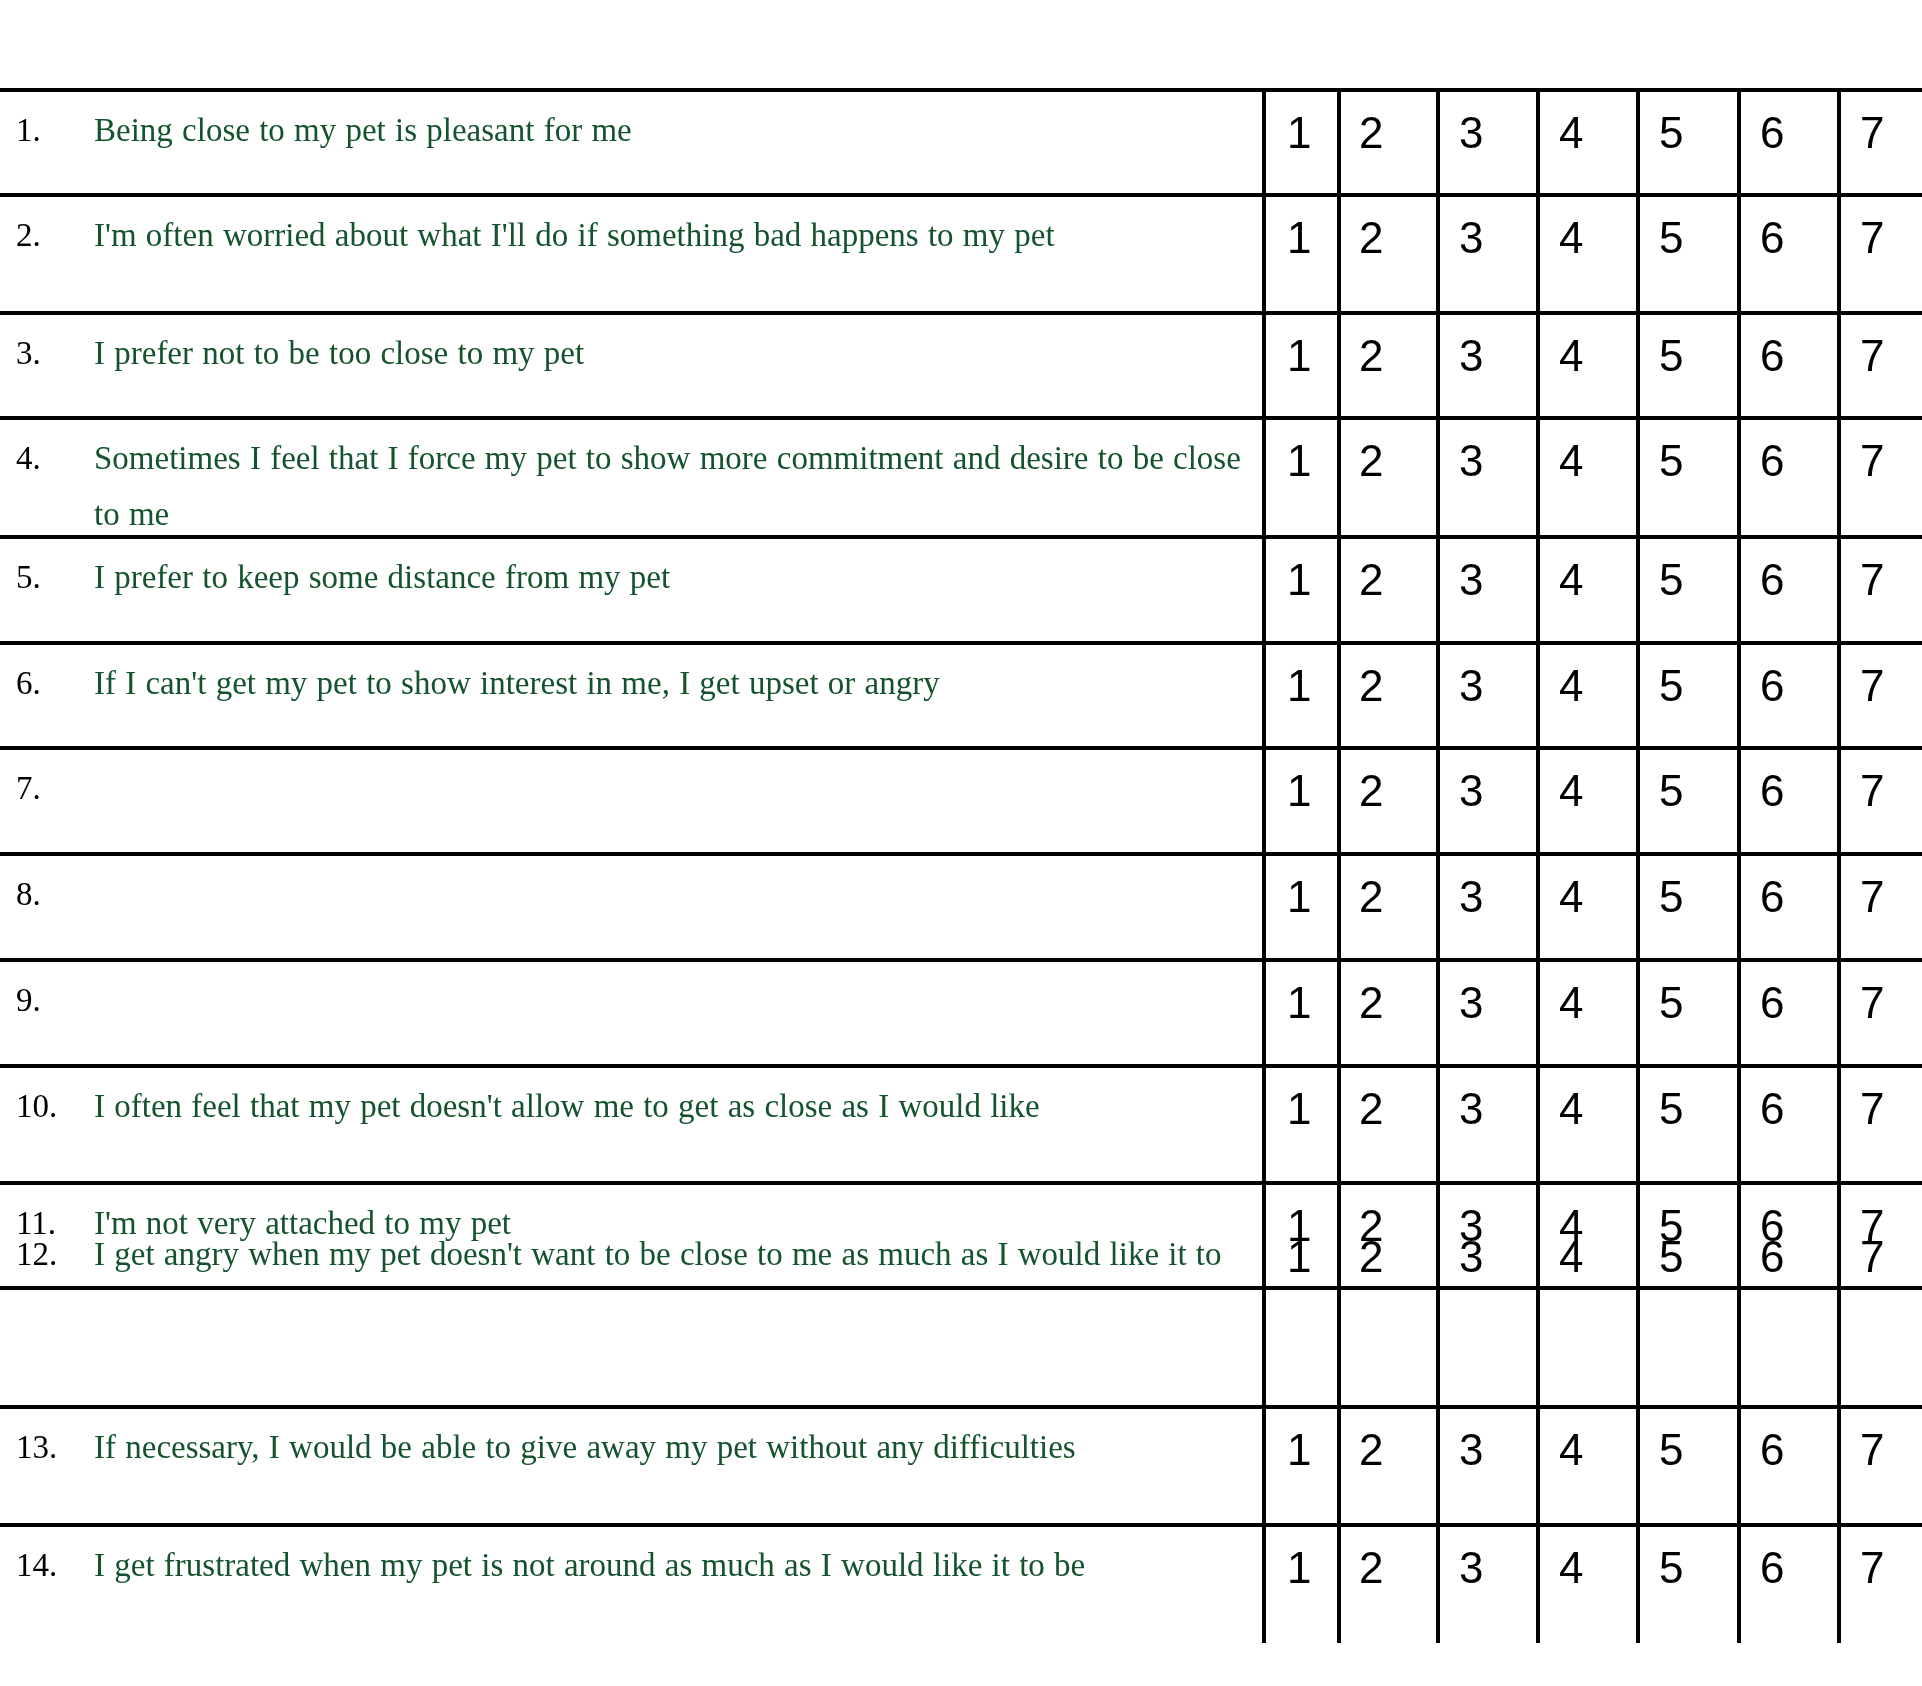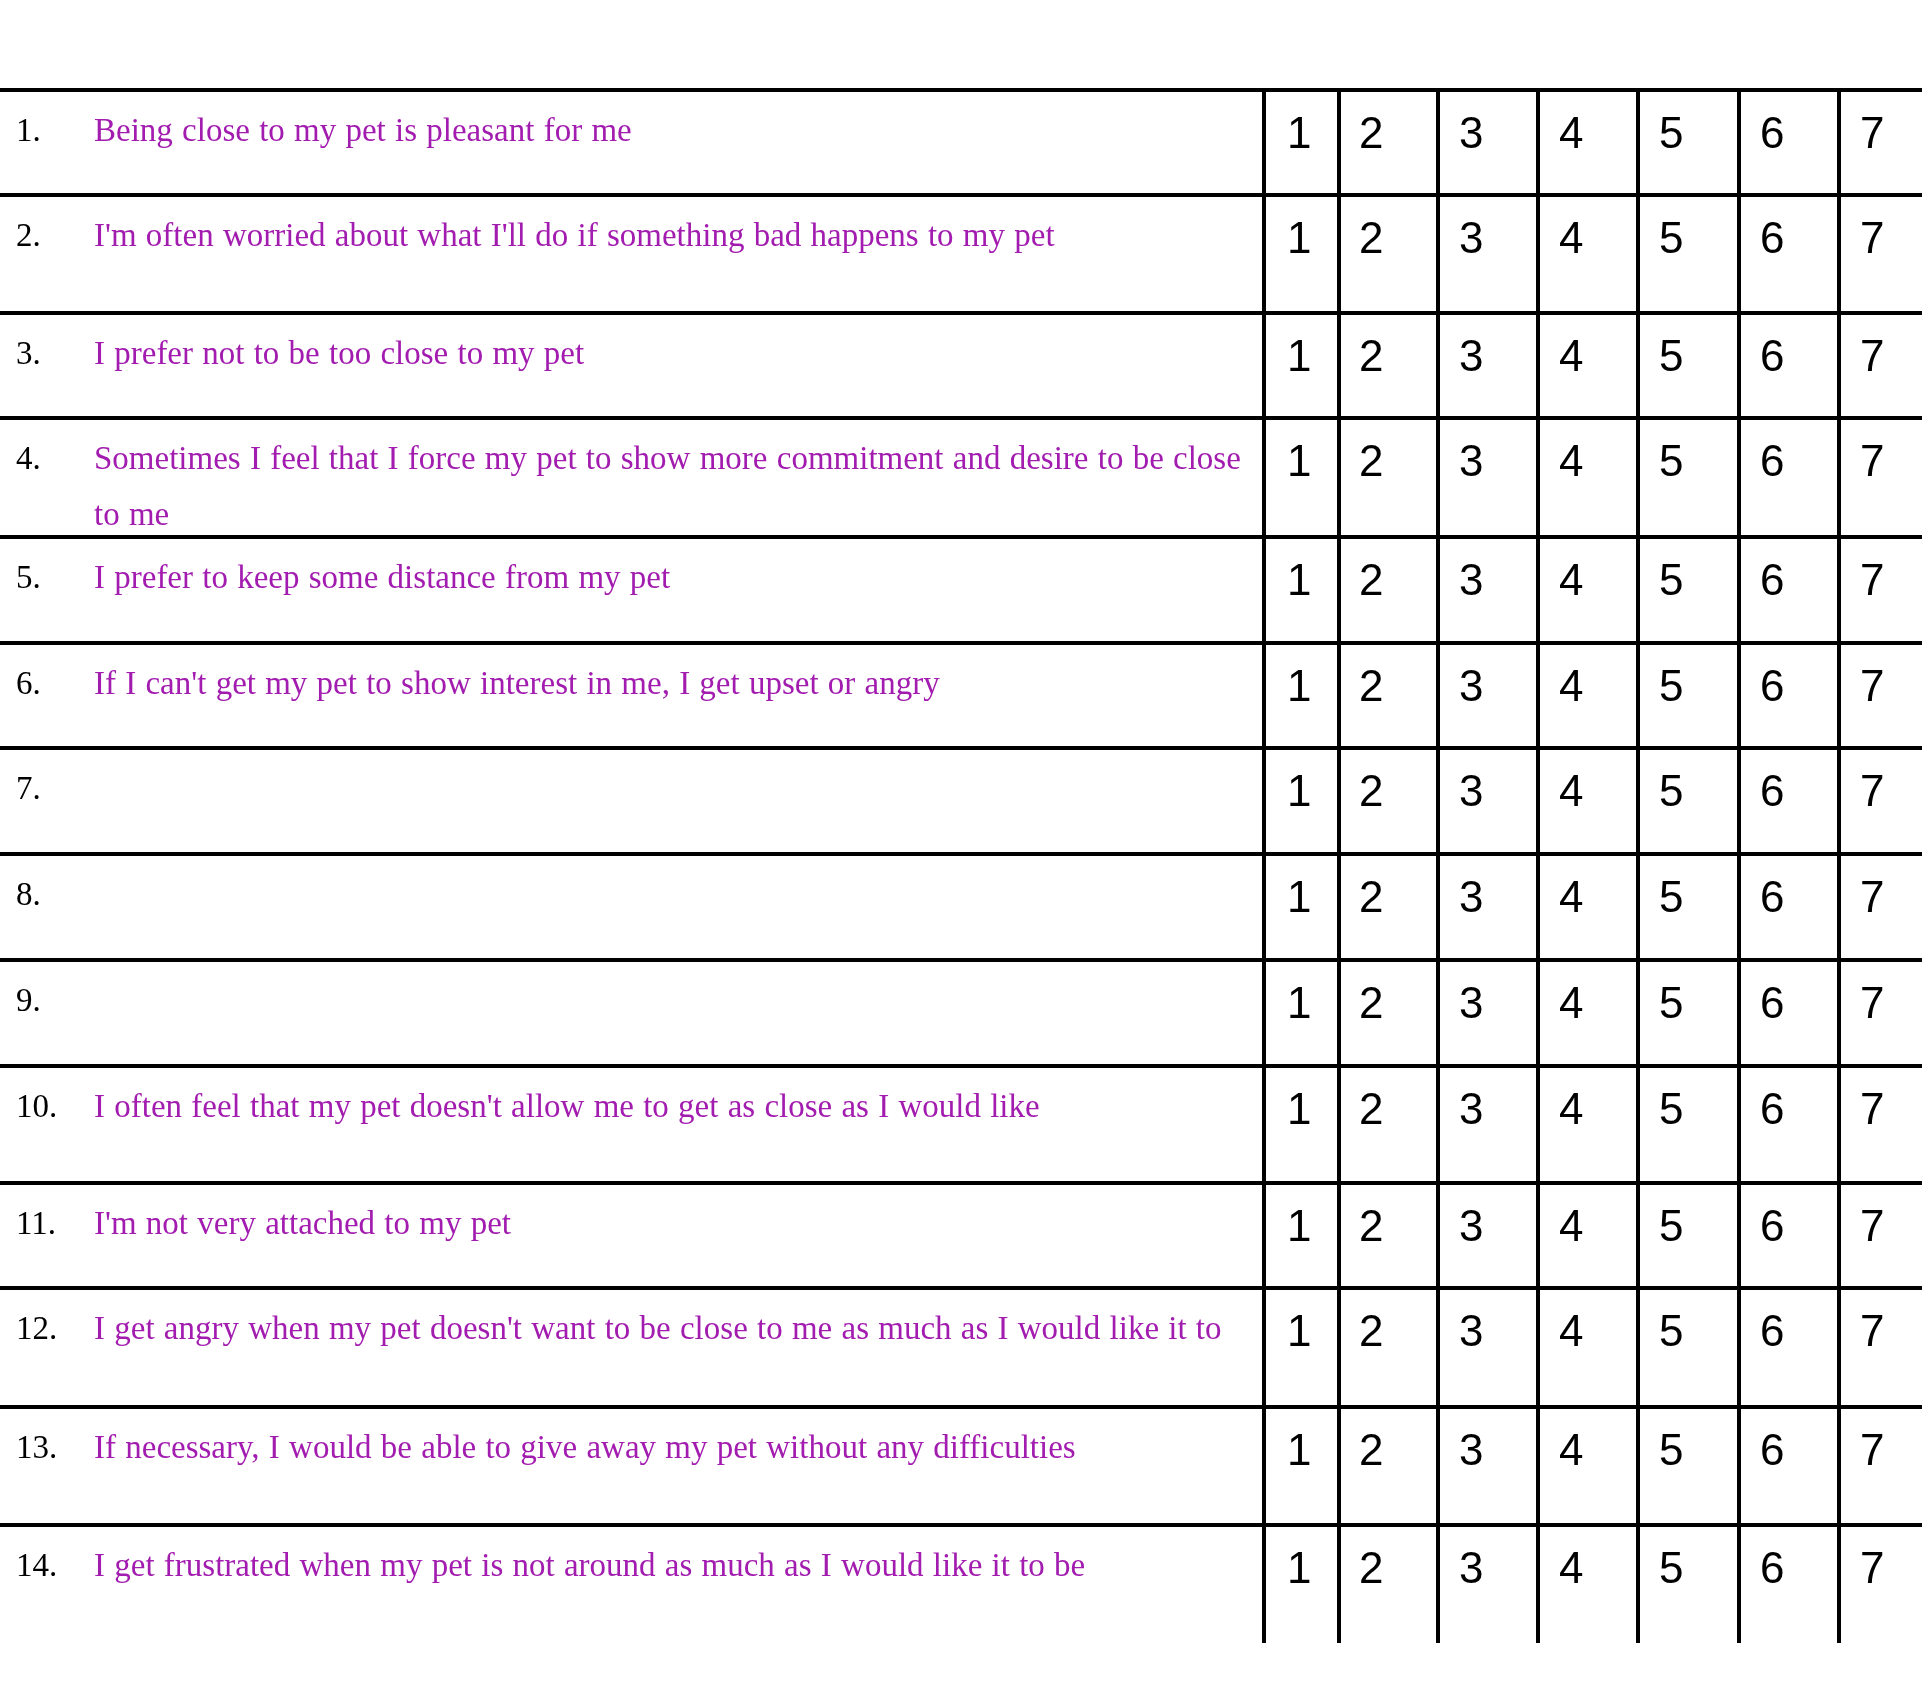--- a/index.html
+++ b/index.html
@@ -7,21 +7,21 @@
   .questionnaire { position: absolute; left: 0; top: 0; width: 1922px; height: 1686px; }
   .hline { position: absolute; left: 0; width: 1922px; height: 4px; background: #000; }
   .vline { position: absolute; width: 4px; background: #000; top: 88px; height: 1555px; }
   .row { position: absolute; left: 0; width: 1922px; }
   .item-num {
     position: absolute; left: 16px; top: 10px;
     font-family: "Liberation Serif", serif; font-size: 33px; line-height: 56px; color: #000;
   }
   .item-text {
     position: absolute; left: 94px; top: 10px; width: 1160px;
-    font-family: "Liberation Serif", serif; font-size: 33px; line-height: 56px; color: #a21caf;
+    font-family: "Liberation Serif", serif; font-size: 33px; line-height: 56px; color: #14532d;
     word-spacing: 1px;
   }
   .option {
     position: absolute; top: 10px;
     font-family: "Liberation Sans", sans-serif; font-size: 44px; line-height: 62px; color: #000;
     cursor: pointer;
   }
 </style>
 </head>
 <body>
@@ -159,21 +159,21 @@
       <span class="item-num">11.</span>
       <span class="item-text">I'm not very attached to my pet</span>
       <span class="option" style="left: 1287px;">1</span>
       <span class="option" style="left: 1359px;">2</span>
       <span class="option" style="left: 1459px;">3</span>
       <span class="option" style="left: 1559px;">4</span>
       <span class="option" style="left: 1659px;">5</span>
       <span class="option" style="left: 1760px;">6</span>
       <span class="option" style="left: 1860px;">7</span>
     </div>
-    <div class="row" style="top: 1290px; height: 115px;">
+    <div class="row" style="top: 1216px; height: 115px;">
       <span class="item-num">12.</span>
       <span class="item-text">I get angry when my pet doesn't want to be close to me as much as I would like it to</span>
       <span class="option" style="left: 1287px;">1</span>
       <span class="option" style="left: 1359px;">2</span>
       <span class="option" style="left: 1459px;">3</span>
       <span class="option" style="left: 1559px;">4</span>
       <span class="option" style="left: 1659px;">5</span>
       <span class="option" style="left: 1760px;">6</span>
       <span class="option" style="left: 1860px;">7</span>
     </div>

